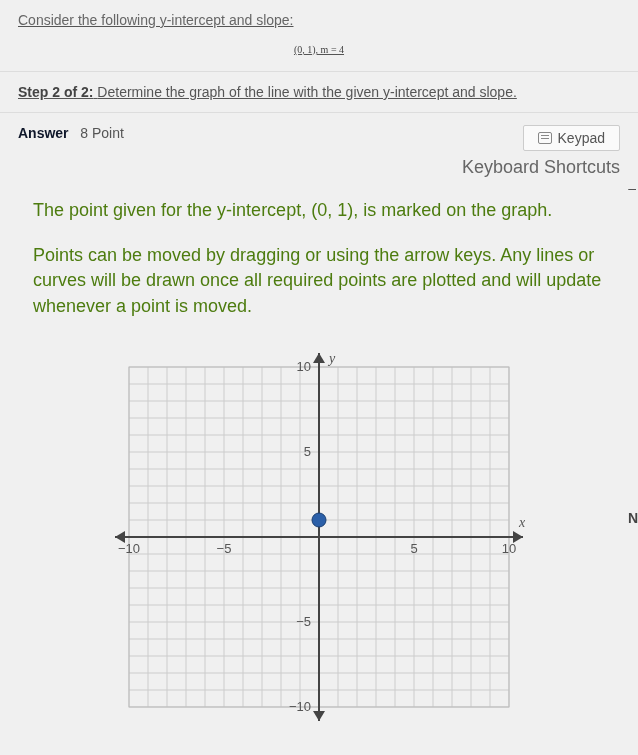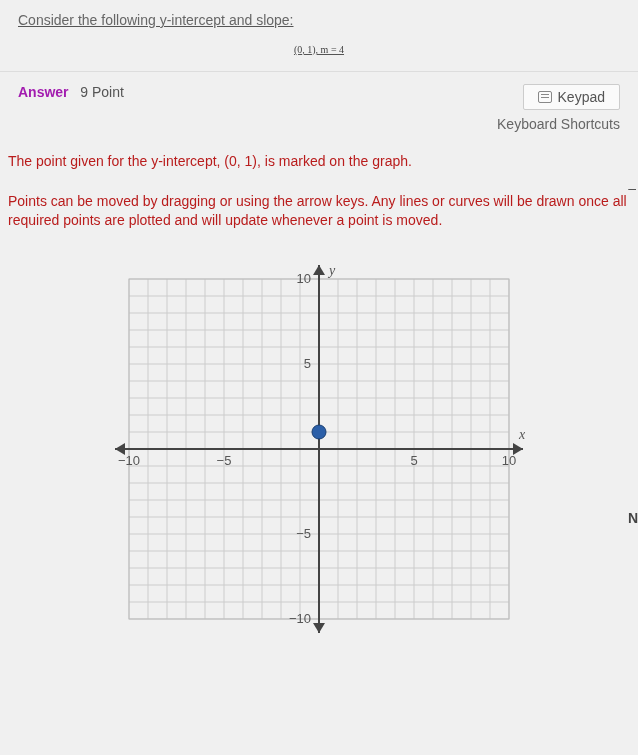--- a/index.html
+++ b/index.html
@@ -5,45 +5,51 @@
 * { margin: 0; padding: 0; box-sizing: border-box; }
 body { font-family: Arial, sans-serif; background: #f0f0f0; width: 638px; height: 755px; overflow: hidden; color: #555; }
 .container { padding: 0; }
 .section { padding: 12px 18px; border-bottom: 1px solid #ddd; text-decoration: underline; }
 .prompt { font-size: 14px; color: #666; margin-bottom: 10px; }
 .math-display { text-align: center; font-size: 10px; color: #444; padding: 6px 0 4px; font-family: 'Times New Roman', serif; }
 .step { font-size: 14px; color: #555; }
 .step strong { color: #444; }
 .answer-row { display: flex; justify-content: space-between; align-items: flex-start; padding: 12px 18px 2px; }
 .answer-label { font-size: 14px; color: #555; }
-.answer-label strong { color: #a21caf; }
+.answer-label strong { color: #0f172a; }
 .keypad-box { border: 1px solid #ccc; background: #fafafa; padding: 4px 14px; font-size: 14px; color: #555; border-radius: 2px; display: flex; align-items: center; gap: 6px; cursor: pointer; }
 .keypad-icon { width: 14px; height: 12px; border: 1px solid #888; border-radius: 2px; position: relative; display: inline-block; }
 .keypad-icon::before { content: ""; position: absolute; inset: 2px; background: repeating-linear-gradient(to bottom, #888 0 1px, transparent 1px 3px); }
-.shortcut { text-align: right; font-size: 14px; color: #666; padding: 4px 18px 10px; }
-.body-text { font-size: 14px; color: #b91c1c; padding: 10px 8px; line-height: 1.4; }
+.shortcut { text-align: right; font-size: 18px; color: #666; padding: 4px 18px 10px; }
+.body-text { font-size: 18px; color: #4d7c0f; padding: 10px 33px; line-height: 1.4; }
 .chart-wrap { display: flex; justify-content: center; padding: 8px 0 0; position: relative; }
 svg { display: block; }
 .right-edge { position: absolute; right: 2px; top: 180px; font-size: 14px; color: #555; }
 .right-n { position: absolute; right: 0; top: 510px; font-size: 14px; color: #444; font-weight: 700; }
 </style>
 </head>
 <body>
 
 <div class="container">
   <div class="section">
     <div class="prompt">Consider the following y-intercept and slope:</div>
     <div class="math-display">(0, 1), m = 4</div>
   </div>
 
+  <div class="section">
+    <div class="step">
+      <strong>Step 2 of 2:</strong>
+      <span>Determine the graph of the line with the given y-intercept and slope.</span>
+    </div>
+  </div>
 
   <div class="answer-row">
     <div class="answer-label">
       <strong>Answer</strong>&nbsp;&nbsp;
-      <span>9 Point</span>
+      <span>8 Point</span>
     </div>
     <div class="keypad-box">
       <span class="keypad-icon"></span>
       <span>Keypad</span>
     </div>
   </div>
   <div class="shortcut">Keyboard Shortcuts</div>
 
   <div class="body-text">The point given for the y-intercept, (0, 1), is marked on the graph.</div>
   <div class="body-text">Points can be moved by dragging or using the arrow keys. Any lines or curves will be drawn once all required points are plotted and will update whenever a point is moved.</div>

